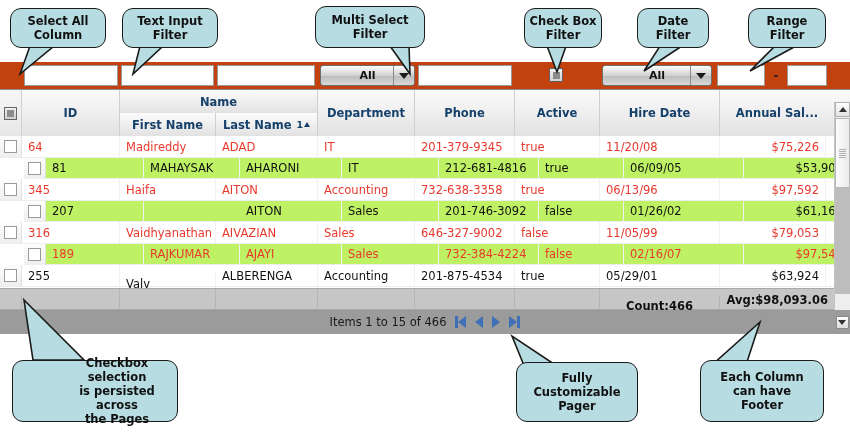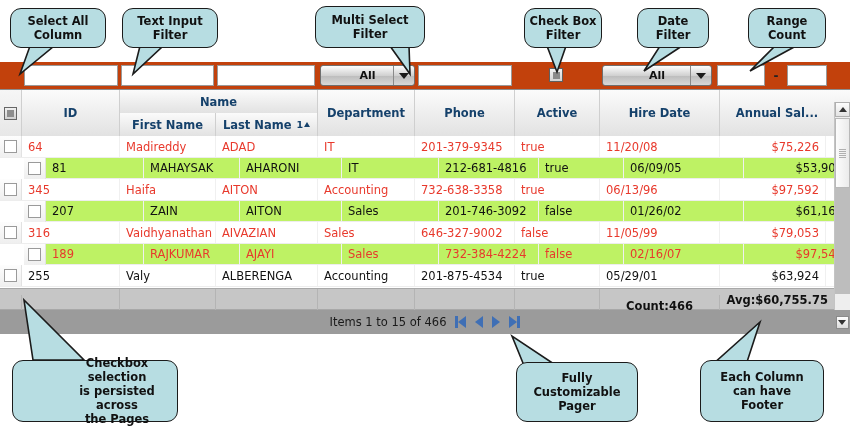--- a/index.html
+++ b/index.html
@@ -336,21 +336,20 @@
           <div class="cell red" style="left: 415px; width: 100px;">732-638-3358</div>
           <div class="cell red" style="left: 515px; width: 85px;">true</div>
           <div class="cell red" style="left: 600px; width: 120px;">06/13/96</div>
           <div class="cell red right" style="left: 720px; width: 106px;">$97,592</div>
         </div>
         <div class="row alt">
           <div class="rowsel">
             <span class="cb"></span>
           </div>
           <div class="cell" style="left: 22px; width: 98px;">207</div>
-          <div class="cell" style="left: 120px; width: 96px;">ZAIN</div>
           <div class="cell" style="left: 216px; width: 102px;">AITON</div>
           <div class="cell" style="left: 318px; width: 97px;">Sales</div>
           <div class="cell" style="left: 415px; width: 100px;">201-746-3092</div>
           <div class="cell" style="left: 515px; width: 85px;">false</div>
           <div class="cell" style="left: 600px; width: 120px;">01/26/02</div>
           <div class="cell right" style="left: 720px; width: 106px;">$61,161</div>
         </div>
         <div class="row white">
           <div class="rowsel">
             <span class="cb"></span>
@@ -375,40 +374,40 @@
           <div class="cell red" style="left: 415px; width: 100px;">732-384-4224</div>
           <div class="cell red" style="left: 515px; width: 85px;">false</div>
           <div class="cell red" style="left: 600px; width: 120px;">02/16/07</div>
           <div class="cell red right" style="left: 720px; width: 106px;">$97,546</div>
         </div>
         <div class="row white">
           <div class="rowsel">
             <span class="cb"></span>
           </div>
           <div class="cell" style="left: 22px; width: 98px;">255</div>
-          <div class="cell" style="left: 120px; width: 96px;">Valy</div>
+          <div class="cell" style="left: 120px; width: 96px; margin-top: 8px;">Valy</div>
           <div class="cell" style="left: 216px; width: 102px;">ALBERENGA</div>
           <div class="cell" style="left: 318px; width: 97px;">Accounting</div>
           <div class="cell" style="left: 415px; width: 100px;">201-875-4534</div>
           <div class="cell" style="left: 515px; width: 85px;">true</div>
           <div class="cell" style="left: 600px; width: 120px;">05/29/01</div>
           <div class="cell right" style="left: 720px; width: 106px;">$63,924</div>
         </div>
       </div>
 
     <div class="foot">
       <div class="fcellv left" style="left:0;width:22px;"></div>
       <div class="fcellv" style="left:22px;width:98px;"></div>
       <div class="fcellv" style="left:120px;width:96px;"></div>
       <div class="fcellv" style="left:216px;width:102px;"></div>
       <div class="fcellv" style="left:318px;width:97px;"></div>
       <div class="fcellv" style="left:415px;width:100px;"></div>
       <div class="fcellv" style="left:515px;width:85px;"></div>
       <div class="fcellv left" style="left:600px;width:120px;justify-content:center;">Count:466</div>
-      <div class="fcellv" style="left:720px;width:114px;border-right:none;">Avg:$60,755.75</div>
+      <div class="fcellv" style="left:720px;width:114px;border-right:none;">Avg:$98,093.06</div>
     </div>
 
     <div class="pager">
       <div class="pager-inner">
         <span class="pager-text">Items 1 to 15 of 466</span>
         <span class="pbtn">
             <span class="bar"></span>
             <span class="tri-l"></span>
           </span>
         <span class="pbtn">
@@ -463,21 +462,21 @@
   <div class="callout" style="left:315px;top:6px;width:110px;height:42px;">Multi Select
 Filter</div>
 
   <div class="callout" style="left:524px;top:8px;width:78px;height:40px;">Check Box
 Filter</div>
 
   <div class="callout" style="left:637px;top:8px;width:72px;height:40px;">Date
 Filter</div>
 
   <div class="callout" style="left:748px;top:8px;width:78px;height:40px;">Range
-Count</div>
+Filter</div>
 
   <div class="callout" style="left:12px;top:360px;width:166px;height:62px;padding-left:48px;">Checkbox selection
 is persisted across
 the Pages</div>
 
   <div class="callout" style="left:516px;top:362px;width:122px;height:60px;">Fully
 Customizable
 Pager</div>
 
   <div class="callout" style="left:700px;top:360px;width:124px;height:62px;">Each Column

